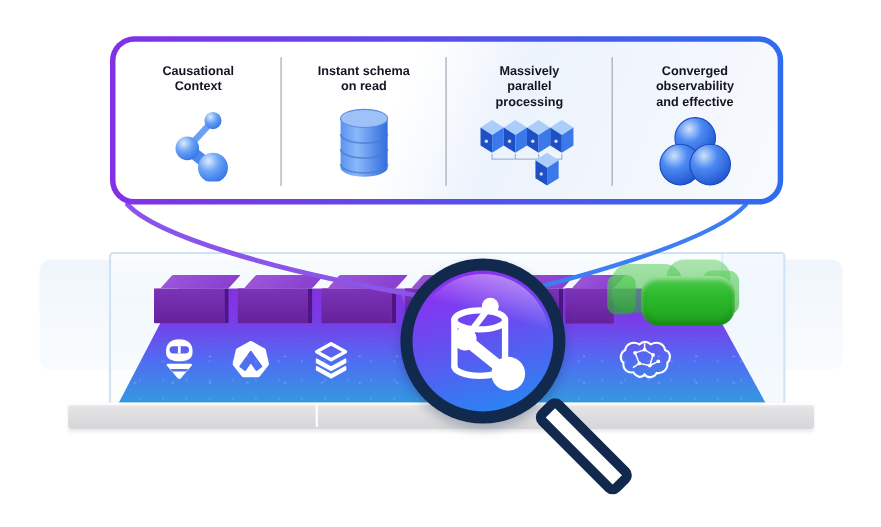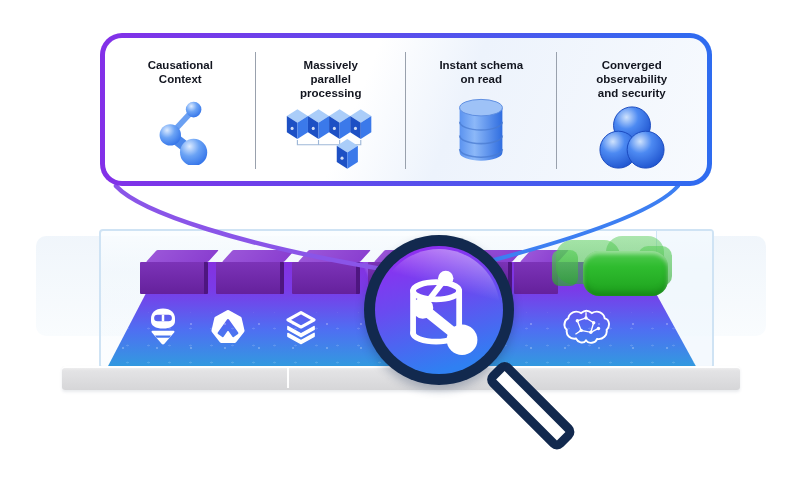--- a/index.html
+++ b/index.html
@@ -196,61 +196,20 @@
             <line x1="26" y1="38" x2="48" y2="55" stroke="#4b87ea" stroke-width="11"></line>
             <circle cx="50" cy="12" r="8" fill="url(#ball)"></circle>
             <circle cx="26" cy="38" r="11" fill="url(#ball)"></circle>
             <circle cx="50" cy="56" r="14" fill="url(#ball)"></circle>
           </svg>
         </div>
       </div>
 
 
       <div class="feature">
-        <div class="f-title">Massively
-parallel
-processing</div>
-        <div class="f-icon">
-          <svg width="96" height="66" viewBox="0 0 100 68">
-            <path d="M15,36 L15,41 L81,41 L81,36 M37,36 L37,41 M59,36 L59,41 M67,41 L67,45" fill="none" stroke="#9fb8d8" stroke-width="1.2"></path>
-            <g>
-              <path d="M4,11 L15,4 L26,11 L15,18 Z" fill="#aacdf9"></path>
-                <path d="M4,11 L15,18 L15,35 L4,28 Z" fill="#1d50c4"></path>
-                <path d="M15,18 L26,11 L26,28 L15,35 Z" fill="#3b79ea"></path>
-                <circle cx="9.5" cy="24" r="1.6" fill="#fff" opacity=".8"></circle>
-            </g>
-            <g transform="translate(22,0)">
-              <path d="M4,11 L15,4 L26,11 L15,18 Z" fill="#aacdf9"></path>
-                <path d="M4,11 L15,18 L15,35 L4,28 Z" fill="#1d50c4"></path>
-                <path d="M15,18 L26,11 L26,28 L15,35 Z" fill="#3b79ea"></path>
-                <circle cx="9.5" cy="24" r="1.6" fill="#fff" opacity=".8"></circle>
-            </g>
-            <g transform="translate(44,0)">
-              <path d="M4,11 L15,4 L26,11 L15,18 Z" fill="#aacdf9"></path>
-                <path d="M4,11 L15,18 L15,35 L4,28 Z" fill="#1d50c4"></path>
-                <path d="M15,18 L26,11 L26,28 L15,35 Z" fill="#3b79ea"></path>
-                <circle cx="9.5" cy="24" r="1.6" fill="#fff" opacity=".8"></circle>
-            </g>
-            <g transform="translate(66,0)">
-              <path d="M4,11 L15,4 L26,11 L15,18 Z" fill="#aacdf9"></path>
-                <path d="M4,11 L15,18 L15,35 L4,28 Z" fill="#1d50c4"></path>
-                <path d="M15,18 L26,11 L26,28 L15,35 Z" fill="#3b79ea"></path>
-                <circle cx="9.5" cy="24" r="1.6" fill="#fff" opacity=".8"></circle>
-            </g>
-            <g transform="translate(52,31)">
-              <path d="M4,11 L15,4 L26,11 L15,18 Z" fill="#aacdf9"></path>
-                <path d="M4,11 L15,18 L15,35 L4,28 Z" fill="#1d50c4"></path>
-                <path d="M15,18 L26,11 L26,28 L15,35 Z" fill="#3b79ea"></path>
-                <circle cx="9.5" cy="24" r="1.6" fill="#fff" opacity=".8"></circle>
-            </g>
-          </svg>
-        </div>
-      </div>
-
-      <div class="feature">
         <div class="f-title">Instant schema
 on read</div>
         <div class="f-icon">
           <svg width="60" height="70" viewBox="0 0 60 72">
             <defs>
               <linearGradient id="cyl" x1="0" y1="0" x2="1" y2="0">
                 <stop offset="0" stop-color="#5b93f0"></stop>
                   <stop offset="0.35" stop-color="#8cb8f8"></stop>
                   <stop offset="1" stop-color="#2f6de0"></stop>
               </linearGradient>
@@ -258,23 +217,64 @@
             <path d="M8,12 v46 a22,8.5 0 0 0 44,0 V12 Z" fill="url(#cyl)"></path>
             <path d="M8,26.5 a22,8.5 0 0 0 44,0" fill="none" stroke="#4a7bd0" stroke-width="1.6" opacity=".75"></path>
             <path d="M8,40.5 a22,8.5 0 0 0 44,0" fill="none" stroke="#4a7bd0" stroke-width="1.6" opacity=".75"></path>
             <path d="M8,54.5 a22,8.5 0 0 0 44,0" fill="none" stroke="#4a7bd0" stroke-width="1.6" opacity=".75"></path>
             <ellipse cx="30" cy="12" rx="22" ry="8.5" fill="#9ec2f7" stroke="#5c8ce0" stroke-width="1"></ellipse>
           </svg>
         </div>
       </div>
 
       <div class="feature">
+        <div class="f-title">Massively
+parallel
+processing</div>
+        <div class="f-icon">
+          <svg width="96" height="66" viewBox="0 0 100 68">
+            <path d="M15,36 L15,41 L81,41 L81,36 M37,36 L37,41 M59,36 L59,41 M67,41 L67,45" fill="none" stroke="#9fb8d8" stroke-width="1.2"></path>
+            <g>
+              <path d="M4,11 L15,4 L26,11 L15,18 Z" fill="#aacdf9"></path>
+                <path d="M4,11 L15,18 L15,35 L4,28 Z" fill="#1d50c4"></path>
+                <path d="M15,18 L26,11 L26,28 L15,35 Z" fill="#3b79ea"></path>
+                <circle cx="9.5" cy="24" r="1.6" fill="#fff" opacity=".8"></circle>
+            </g>
+            <g transform="translate(22,0)">
+              <path d="M4,11 L15,4 L26,11 L15,18 Z" fill="#aacdf9"></path>
+                <path d="M4,11 L15,18 L15,35 L4,28 Z" fill="#1d50c4"></path>
+                <path d="M15,18 L26,11 L26,28 L15,35 Z" fill="#3b79ea"></path>
+                <circle cx="9.5" cy="24" r="1.6" fill="#fff" opacity=".8"></circle>
+            </g>
+            <g transform="translate(44,0)">
+              <path d="M4,11 L15,4 L26,11 L15,18 Z" fill="#aacdf9"></path>
+                <path d="M4,11 L15,18 L15,35 L4,28 Z" fill="#1d50c4"></path>
+                <path d="M15,18 L26,11 L26,28 L15,35 Z" fill="#3b79ea"></path>
+                <circle cx="9.5" cy="24" r="1.6" fill="#fff" opacity=".8"></circle>
+            </g>
+            <g transform="translate(66,0)">
+              <path d="M4,11 L15,4 L26,11 L15,18 Z" fill="#aacdf9"></path>
+                <path d="M4,11 L15,18 L15,35 L4,28 Z" fill="#1d50c4"></path>
+                <path d="M15,18 L26,11 L26,28 L15,35 Z" fill="#3b79ea"></path>
+                <circle cx="9.5" cy="24" r="1.6" fill="#fff" opacity=".8"></circle>
+            </g>
+            <g transform="translate(52,31)">
+              <path d="M4,11 L15,4 L26,11 L15,18 Z" fill="#aacdf9"></path>
+                <path d="M4,11 L15,18 L15,35 L4,28 Z" fill="#1d50c4"></path>
+                <path d="M15,18 L26,11 L26,28 L15,35 Z" fill="#3b79ea"></path>
+                <circle cx="9.5" cy="24" r="1.6" fill="#fff" opacity=".8"></circle>
+            </g>
+          </svg>
+        </div>
+      </div>
+
+      <div class="feature">
         <div class="f-title">Converged
 observability
-and security</div>
+and effective</div>
         <div class="f-icon">
           <svg width="74" height="68" viewBox="0 0 76 70">
             <defs>
               <radialGradient id="sph" cx="35%" cy="28%" r="80%">
                 <stop offset="0" stop-color="#cfe2fc"></stop>
                   <stop offset="0.4" stop-color="#4d8af2"></stop>
                   <stop offset="1" stop-color="#1c50cc"></stop>
               </radialGradient>
             </defs>
             <circle cx="38" cy="22" r="19" fill="url(#sph)" stroke="#1a49be" stroke-width="1"></circle>

